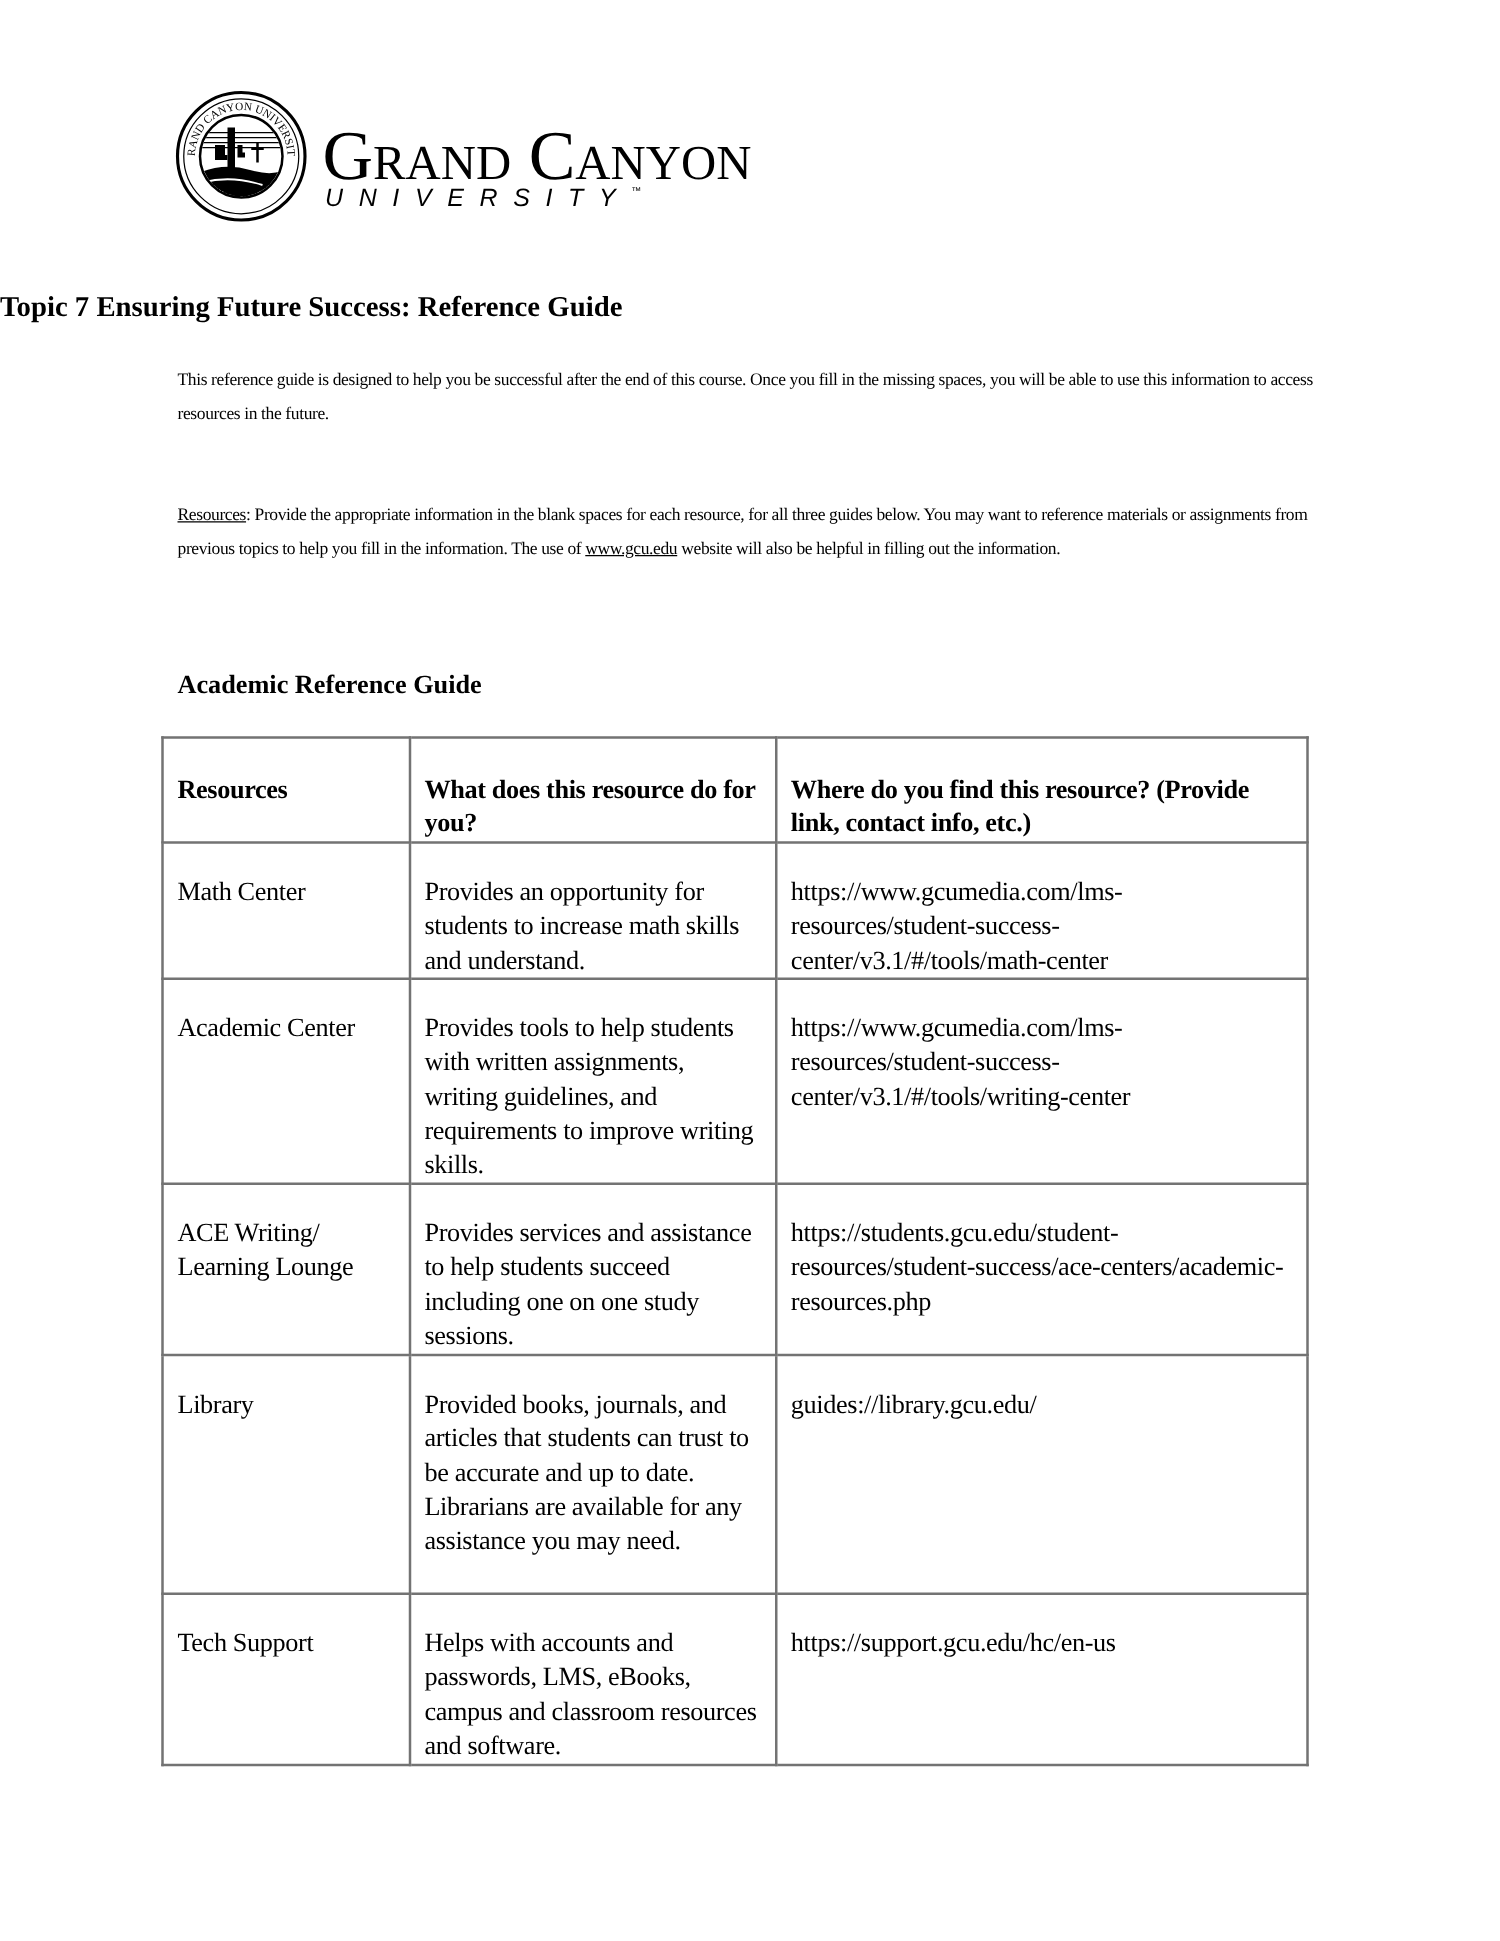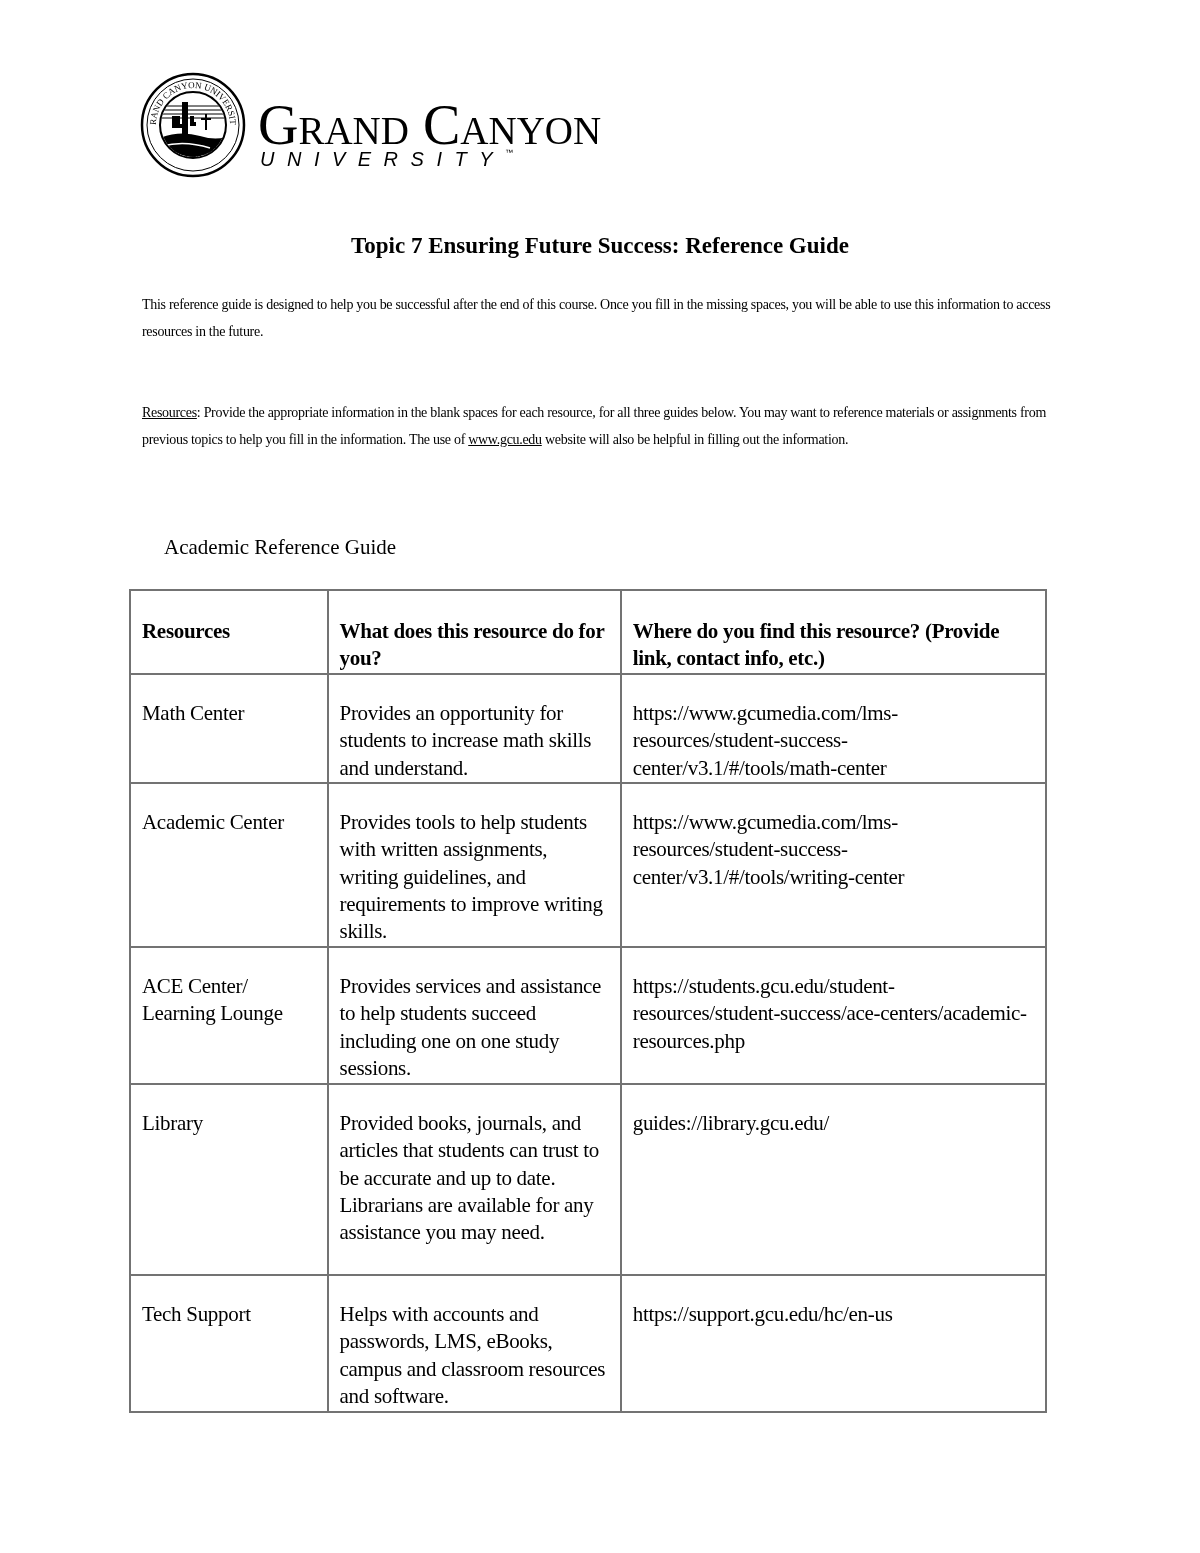--- a/index.html
+++ b/index.html
@@ -14,32 +14,32 @@
       font-family: "Liberation Serif", serif; font-size: 56px; letter-spacing: 0px;
       line-height: 46px; font-variant: small-caps; white-space: nowrap;
     }
     .wm-bottom {
       font-family: "Liberation Sans", sans-serif; font-size: 20px; letter-spacing: 12.5px;
       margin-left: 2px; margin-top: 0; white-space: nowrap; font-style: italic;
     }
     .wm-bottom sup { font-size: 8px; letter-spacing: 0; vertical-align: top; }
 
     .title {
-      position: absolute; left: 0; width: 1200px; top: 233px; text-align: center;
+      position: absolute; left: 0; width: 1200px; top: 233px; text-align: left;
       font-weight: bold; font-size: 23px; white-space: nowrap;
     }
     .para {
       position: absolute; left: 142px; width: 920px; font-size: 14px; line-height: 27.3px;
       letter-spacing: -0.3px;
     }
     .intro { top: 291px; }
     .directions { top: 399px; }
     u { text-decoration: underline; }
     .section-title {
-      position: absolute; left: 142px; top: 535px; font-weight: normal; font-size: 21px; margin-left: 22px;
+      position: absolute; left: 142px; top: 535px; font-weight: bold; font-size: 21px;
     }
 
     table.guide {
       position: absolute; left: 129px; top: 589px; width: 918px;
       border-collapse: collapse; font-size: 21px; letter-spacing: -0.3px;
     }
     table.guide td, table.guide th {
       border: 2px solid #737373; vertical-align: top; text-align: left;
       padding: 25px 10px 0 11px; line-height: 27.3px; font-weight: normal;
     }
@@ -116,21 +116,21 @@
     <td>Math Center</td>
     <td>Provides an opportunity for students to increase math skills and understand.</td>
     <td>https://www.gcumedia.com/lms-resources/student-success-center/v3.1/#/tools/math-center</td>
   </tr>
   <tr class="r-writing">
     <td>Academic Center</td>
     <td>Provides tools to help students with written assignments, writing guidelines, and requirements to improve writing skills.</td>
     <td>https://www.gcumedia.com/lms-resources/student-success-center/v3.1/#/tools/writing-center</td>
   </tr>
   <tr class="r-ace">
-    <td>ACE Center/ Learning Lounge</td>
+    <td>ACE Writing/ Learning Lounge</td>
     <td>Provides services and assistance to help students succeed including one on one study sessions.</td>
     <td>https://students.gcu.edu/student-resources/student-success/ace-centers/academic-resources.php</td>
   </tr>
   <tr class="r-library">
     <td>Library</td>
     <td>Provided books, journals, and articles that students can trust to be accurate and up to date. Librarians are available for any assistance you may need.</td>
     <td>guides://library.gcu.edu/</td>
   </tr>
   <tr class="r-tech">
     <td>Tech Support</td>

